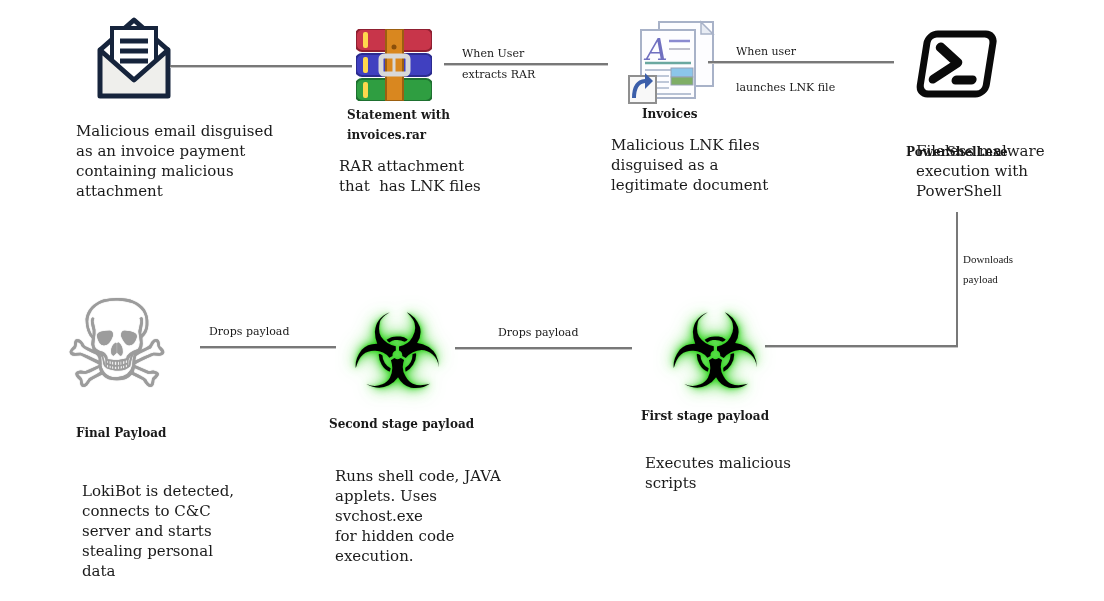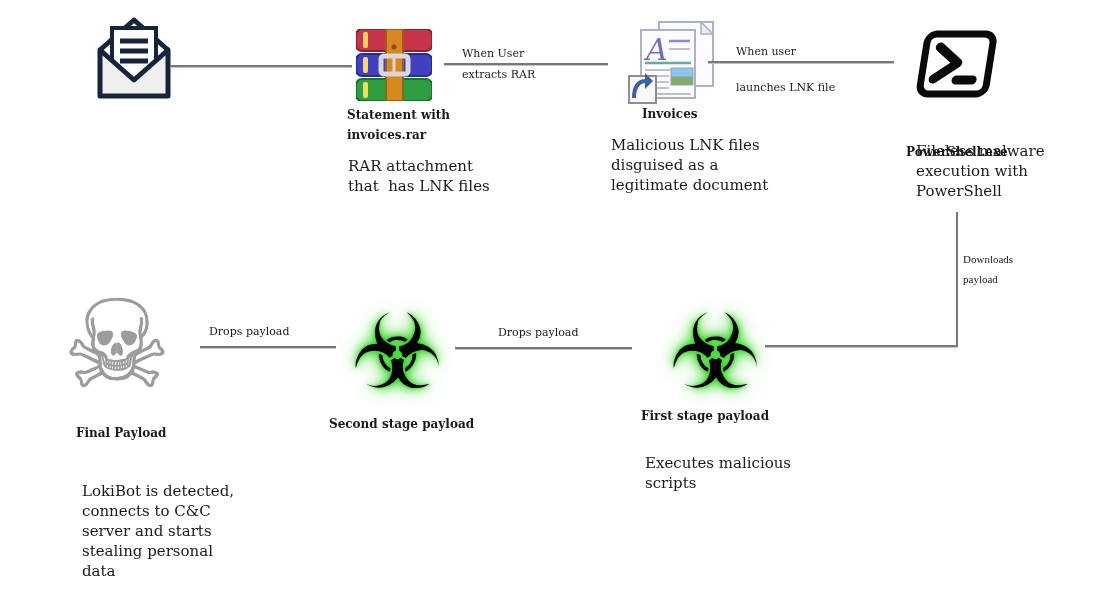--- a/index.html
+++ b/index.html
@@ -18,21 +18,21 @@
   .biohazard{font-size:104px;color:#000;
     text-shadow:0 0 3px #2fd31c,0 0 7px #2fd31c,0 0 13px #2fd31c,0 0 20px rgba(47,211,28,.75);}
   .skull{font-size:122px;color:#9c9c9c;text-shadow:0 0 1px #8a8a8a;}
 
   
   .pos-email-icon{left:94px;top:12px;}
   .pos-email-desc{left:76px;top:121px;width:200px;}
   .pos-line-email-rar{left:170px;top:65px;width:182px;}
   .pos-rar-icon{left:356px;top:29px;}
   .pos-rar-title{left:347px;top:105px;width:130px;}
-  .pos-rar-desc{left:339px;top:156px;width:150px;margin-left:9px;}
+  .pos-rar-desc{left:339px;top:156px;width:150px;}
   .pos-line-rar-inv{left:444px;top:63px;width:164px;}
   .pos-lbl-extract1{left:462px;top:45px;}
   .pos-lbl-extract2{left:462px;top:66px;}
   .pos-inv-icon{left:627px;top:20px;}
   .pos-inv-title{left:634px;top:104px;margin-left:8px;}
   .pos-inv-desc{left:611px;top:135px;width:160px;}
   .pos-line-inv-ps{left:708px;top:61px;width:186px;}
   .pos-lbl-launch1{left:736px;top:43px;}
   .pos-lbl-launch2{left:736px;top:63px;margin-top:16px;}
   .pos-ps-icon{left:912px;top:30px;}
@@ -61,20 +61,24 @@
 <div id="canvas">
 
   <svg class="abs pos-email-icon" width="80" height="88" viewBox="0 0 80 88">
     <path d="M6,38 L40,8 L74,38" fill="none" stroke="#16243c" stroke-width="5" stroke-linejoin="round"></path>
     <rect x="18" y="16" width="44" height="52" fill="#ffffff" stroke="#16243c" stroke-width="4"></rect>
     <line x1="26" y1="29" x2="54" y2="29" stroke="#16243c" stroke-width="5"></line>
     <line x1="26" y1="39" x2="54" y2="39" stroke="#16243c" stroke-width="5"></line>
     <line x1="26" y1="49" x2="54" y2="49" stroke="#16243c" stroke-width="5"></line>
     <path d="M6,38 L40,68 L74,38 L74,84 L6,84 Z" fill="#efefec" stroke="#16243c" stroke-width="5" stroke-linejoin="round"></path>
   </svg>
+  <div class="abs txt pos-email-desc">Malicious email disguised
+as an invoice payment
+containing malicious
+attachment</div>
 
   <div class="abs hline pos-line-email-rar"></div>
 
   <svg class="abs pos-rar-icon" width="76" height="72" viewBox="0 0 76 72">
     <rect x="0" y="0" width="76" height="22" rx="6" fill="#c8354a" stroke="#8f1f31" stroke-width="2"></rect>
     <rect x="0" y="25" width="76" height="22" rx="6" fill="#4040c0" stroke="#2b2b8f" stroke-width="2"></rect>
     <rect x="0" y="50" width="76" height="22" rx="6" fill="#2f9e41" stroke="#1e7030" stroke-width="2"></rect>
     <rect x="7" y="3" width="5" height="16" rx="2" fill="#ffd84d"></rect>
     <rect x="7" y="28" width="5" height="16" rx="2" fill="#ffd84d"></rect>
     <rect x="7" y="53" width="5" height="16" rx="2" fill="#ffd84d"></rect>
@@ -139,20 +143,24 @@
   <div class="abs glyph-box biohazard pos-bio-first">☣</div>
   <div class="abs title pos-first-title">First stage payload</div>
   <div class="abs txt pos-first-desc">Executes malicious
 scripts</div>
 
   <div class="abs hline pos-line-first-second"></div>
   <div class="abs edge-label pos-lbl-drops-mid">Drops payload</div>
 
   <div class="abs glyph-box biohazard pos-bio-second">☣</div>
   <div class="abs title pos-second-title">Second stage payload</div>
+  <div class="abs txt pos-second-desc">Runs shell code, JAVA
+applets. Uses svchost.exe
+for hidden code
+execution.</div>
 
   <div class="abs hline pos-line-second-final"></div>
   <div class="abs edge-label pos-lbl-drops-left">Drops payload</div>
 
   <div class="abs glyph-box skull pos-skull-icon">☠</div>
   <div class="abs title pos-final-title">Final Payload</div>
   <div class="abs txt pos-final-desc">LokiBot is detected,
 connects to C&amp;C
 server and starts
 stealing personal

